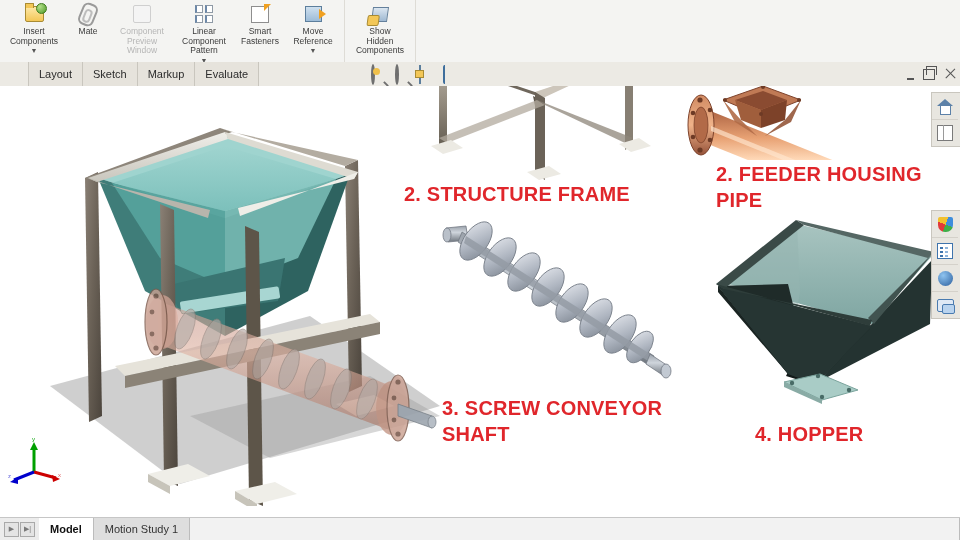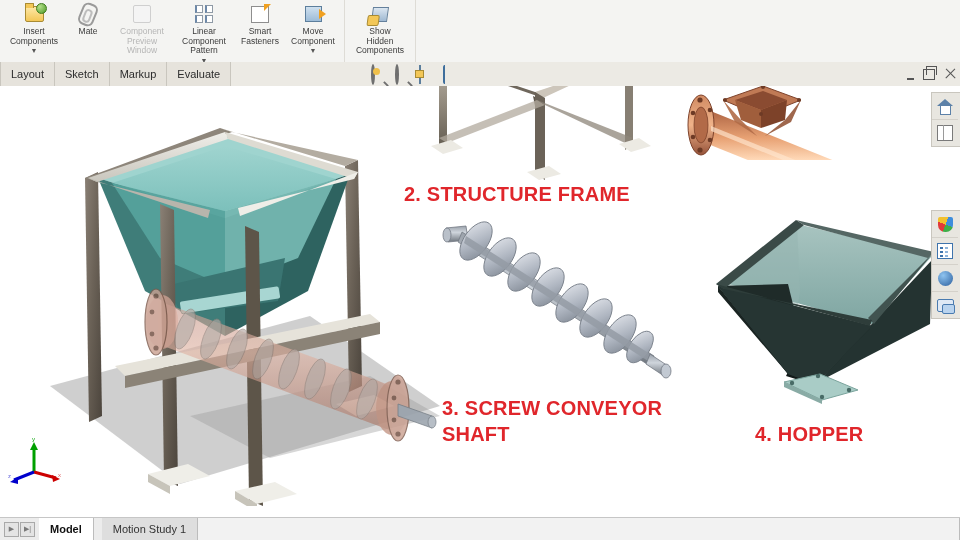--- a/index.html
+++ b/index.html
@@ -45,21 +45,21 @@
   .ico-ref{width:14px;height:13px;background:linear-gradient(#cfe2f4,#8fb3d4);border:1.2px solid #5c7e9c;}
   .ico-ref:after{content:"";position:absolute;left:-4px;top:-4px;width:6px;height:6px;background:#6ba3dc;border-radius:50%;border:1px solid #3c6e9e;}
   .ico-gear{width:14px;height:14px;border-radius:50%;border:3px solid #a9a9a9;background:#f2f2f2;}
   .ico-gear:after{content:"";position:absolute;right:-5px;top:-5px;width:9px;height:9px;border-radius:50%;background:radial-gradient(circle at 35% 30%,#ffe08a,#e2a414);border:1px solid #a8790a;}
   .ico-bom{width:17px;height:14px;background:#fff;border:1.2px solid #7f93a8;}
   .ico-bom i{position:absolute;left:0;right:0;top:3px;height:1.4px;background:#9fb4c8;box-shadow:0 4px 0 #9fb4c8,0 7px 0 #9fb4c8;}
   .ico-bom:after{content:"";position:absolute;right:-4px;bottom:-4px;width:9px;height:9px;border-radius:50%;background:radial-gradient(circle at 35% 30%,#ffe08a,#e2a414);border:1px solid #a8790a;}
 
   
   .tabbar{position:absolute;left:0;top:62px;width:960px;height:24px;background:#eceae4;border-bottom:1px solid #cfccc4;}
-  .tabs{display:flex;height:24px;align-items:stretch;}
+  .tabs{display:flex;height:24px;align-items:stretch;margin-left:28px;}
   .ctab{display:flex;align-items:center;padding:0 10px;font-size:11px;color:#2c2c2c;
         border-right:1px solid #c9c6be;background:#e6e3dc;}
   .ctab:first-child{border-left:1px solid #c9c6be;}
   .viewtools{position:absolute;right:500px;top:66px;display:flex;gap:7px;align-items:center;}
   .vt{width:17px;height:17px;position:relative;}
   .mag{width:11px;height:11px;border:2px solid #6f6f6f;border-radius:50%;}
   .mag:after{content:"";position:absolute;right:-1px;bottom:-2px;width:6px;height:2px;background:#6f6f6f;transform:rotate(45deg);}
   .mag .plus{position:absolute;left:2px;top:2px;width:7px;height:7px;background:#f0c04a;border-radius:50%;}
   .vt-sec{width:14px;height:12px;background:linear-gradient(#cfe0ef,#93b4d4);border:1.2px solid #5c7e9c;transform:skewX(-10deg);}
   .vt-sec:before{content:"";position:absolute;left:-4px;top:4px;width:7px;height:6px;background:#f3c757;border:1px solid #a98b33;}
@@ -99,21 +99,21 @@
 
   
   .triad{position:absolute;left:8px;bottom:30px;width:56px;height:52px;}
 
   
   .bottombar{position:absolute;left:0;bottom:0;width:960px;height:22px;background:#ececec;border-top:1px solid #c6c6c6;display:flex;align-items:stretch;}
   .navbtns{display:flex;align-items:center;gap:1px;padding:0 4px;}
   .navbtn{width:13px;height:13px;border:1px solid #a9a9a9;background:#e4e4e4;display:flex;align-items:center;justify-content:center;font-size:7px;color:#7a7a7a;}
   .btab{display:flex;align-items:center;padding:0 11px;font-size:11px;border-right:1px solid #bcbcbc;}
   .btab.active{background:#ffffff;font-weight:bold;color:#111;}
-  .btab.inactive{background:#dedede;color:#333;margin-left:8px;}
+  .btab.inactive{background:#dedede;color:#333;}
   .btab-fill{flex:1;background:#f2f2f2;border-right:1px solid #bcbcbc;}
 
   .lbl-red{position:absolute;color:#e0262b;font-weight:bold;font-size:20px;line-height:26px;letter-spacing:.2px;}
 </style>
 </head>
 <body>
 
 <div id="app">
 
   <div class="ribbon">
@@ -168,21 +168,21 @@
             </span>
           <span class="lbl">Smart
 Fasteners</span>
         </div>
 
         <div class="rbtn" style="width:50px">
           <span class="ic">
               <span class="ico ico-move"></span>
             </span>
           <span class="lbl">Move
-Component</span>
+Reference</span>
           <span class="caret">▼</span>
         </div>
       </div>
 
       <div class="rgroup">
         <div class="rbtn" style="width:58px">
           <span class="ic">
               <span class="ico ico-hidden"></span>
             </span>
           <span class="lbl">Show
@@ -473,20 +473,21 @@
 
       <polygon points="92,168 128,160 166,176 130,186" fill="#a9ccc6" stroke="#7ba49d" stroke-width="1"></polygon>
       <polygon points="92,168 130,186 130,190 92,173" fill="#89aba5"></polygon>
       <circle cx="100" cy="169" r="2.2" fill="#486b66"></circle>
       <circle cx="126" cy="162" r="2.2" fill="#486b66"></circle>
       <circle cx="157" cy="176" r="2.2" fill="#486b66"></circle>
       <circle cx="130" cy="183" r="2.2" fill="#486b66"></circle>
     </svg>
 
     <div class="lbl-red" style="left:404px;top:95px;width:300px">2. STRUCTURE FRAME</div>
+    <div class="lbl-red" style="left:716px;top:75px;width:232px">2. FEEDER HOUSING PIPE</div>
     <div class="lbl-red" style="left:442px;top:309px;width:252px">3. SCREW CONVEYOR SHAFT</div>
     <div class="lbl-red" style="left:755px;top:335px;width:200px">4. HOPPER</div>
 
     <svg class="triad" viewBox="0 0 56 52">
       <line x1="26" y1="36" x2="26" y2="12" stroke="#00a000" stroke-width="3"></line>
       <polygon points="26,6 22,14 30,14" fill="#00a000"></polygon>
       <text x="24" y="5" font-size="6" fill="#00a000" font-family="Liberation Sans, sans-serif">y</text>
       <line x1="26" y1="36" x2="48" y2="42" stroke="#cc0000" stroke-width="3"></line>
       <polygon points="52,43 44,39 45,46" fill="#cc0000"></polygon>
       <text x="50" y="41" font-size="6" fill="#e06666" font-family="Liberation Sans, sans-serif">x</text>

